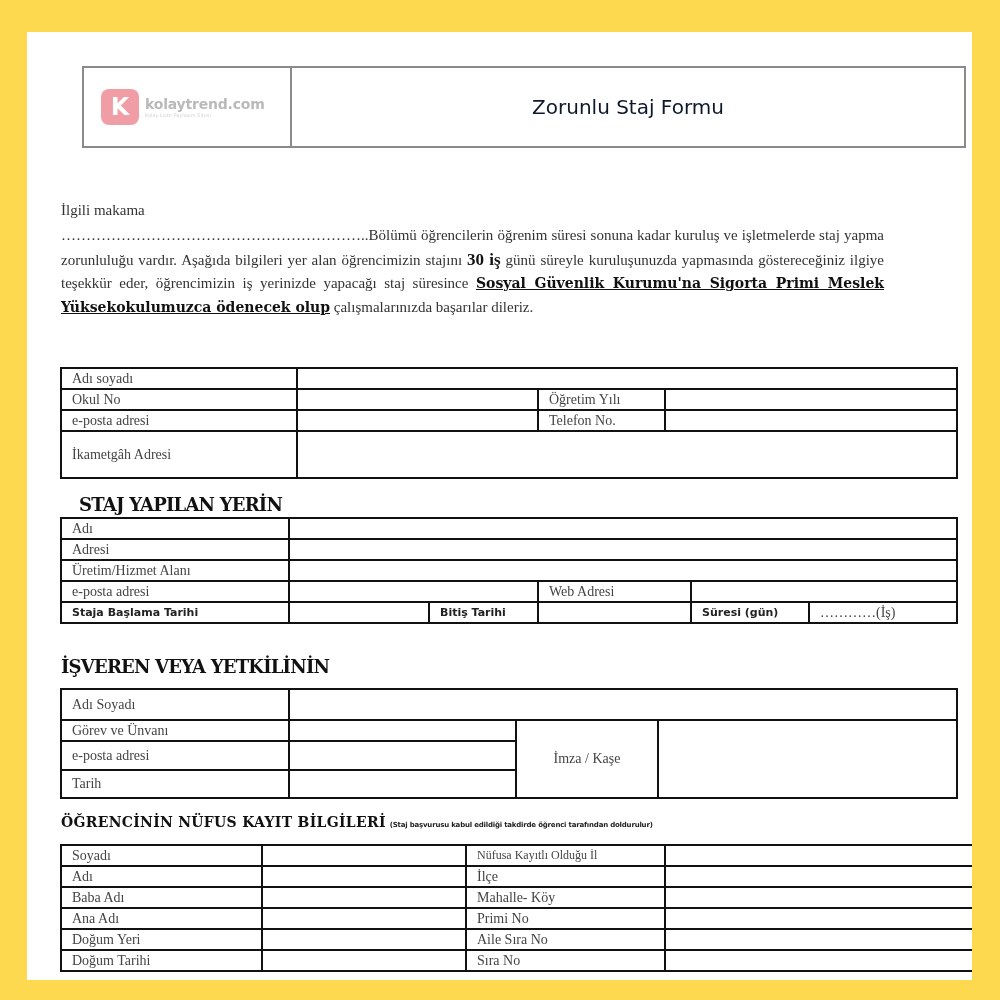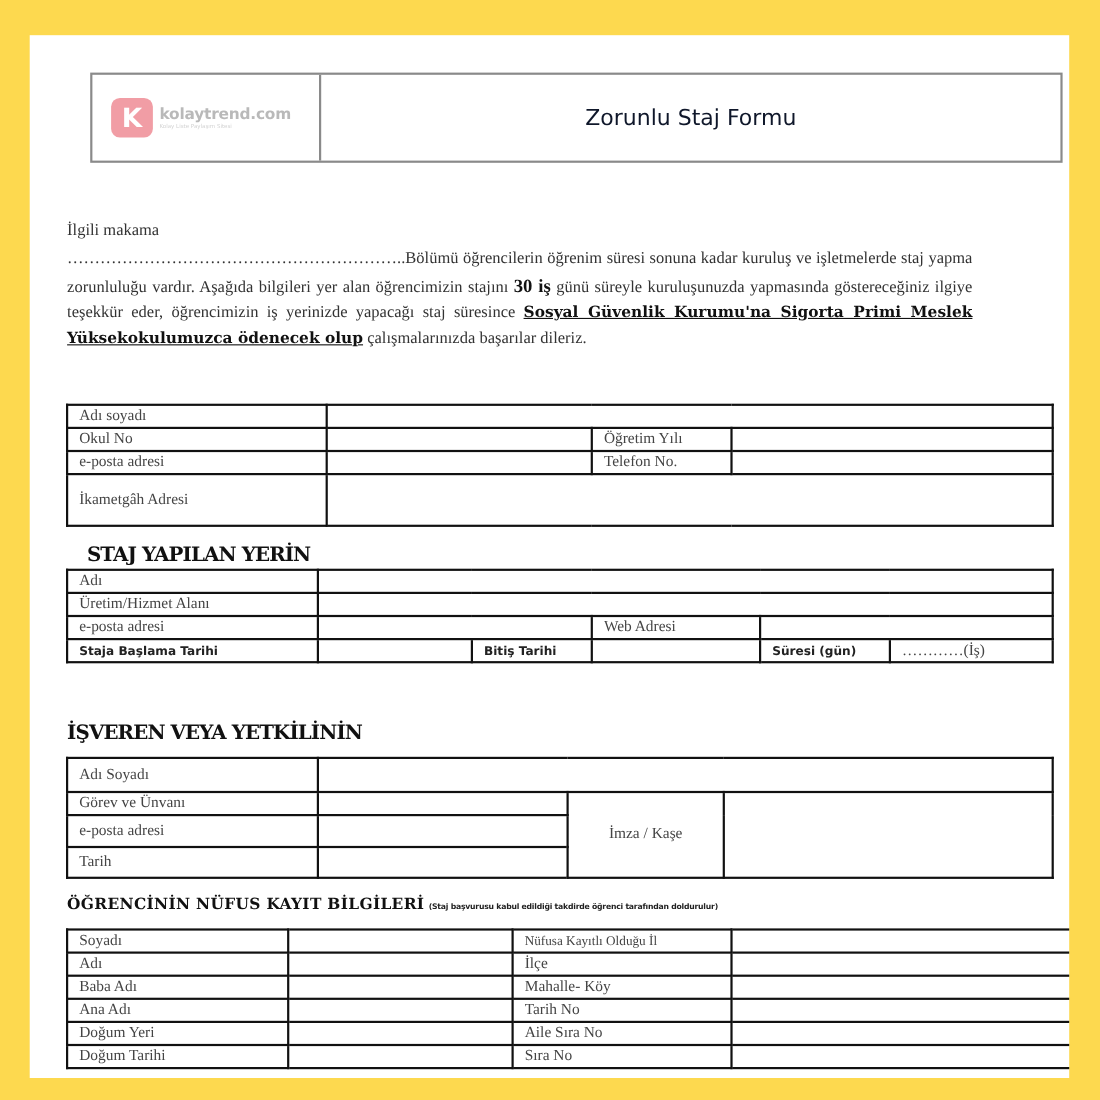--- a/index.html
+++ b/index.html
@@ -88,20 +88,24 @@
         <col style="width:153px">
         <col style="width:118px">
         <col>
       </colgroup>
     <tbody>
         <tr>
       <td>Adı</td>
       <td class="v" colspan="5"></td>
     </tr>
     <tr>
+      <td>Adresi</td>
+      <td class="v" colspan="5"></td>
+    </tr>
+    <tr>
       <td>Üretim/Hizmet Alanı</td>
       <td class="v" colspan="5"></td>
     </tr>
     <tr>
       <td>e-posta adresi</td>
       <td class="v" colspan="2"></td>
       <td>Web Adresi</td>
       <td class="v" colspan="2"></td>
     </tr>
     <tr>
@@ -171,21 +175,21 @@
     </tr>
     <tr>
       <td>Baba Adı</td>
       <td class="v"></td>
       <td>Mahalle- Köy</td>
       <td class="v"></td>
     </tr>
     <tr>
       <td>Ana Adı</td>
       <td class="v"></td>
-      <td>Tarih No</td>
+      <td>Primi No</td>
       <td class="v"></td>
     </tr>
     <tr>
       <td>Doğum Yeri</td>
       <td class="v"></td>
       <td>Aile Sıra No</td>
       <td class="v"></td>
     </tr>
     <tr>
       <td>Doğum Tarihi</td>

